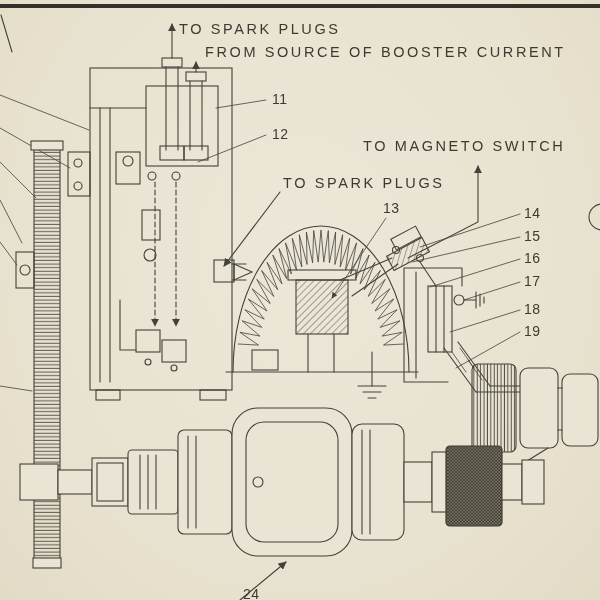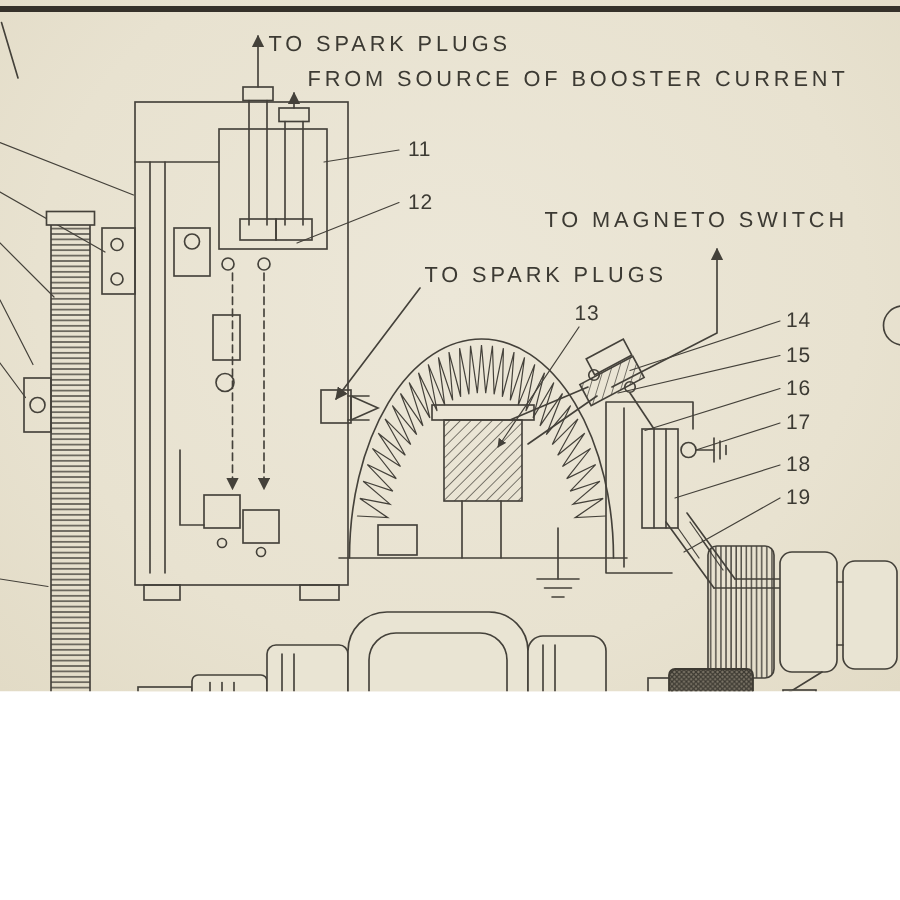--- a/index.html
+++ b/index.html
@@ -1,18 +1,18 @@
 <!DOCTYPE html>
 <html><head>
 <meta charset="utf-8">
 <style>
   html,body{margin:0;padding:0;}
   .page{
     position:relative;
-    width:600px;height:461px;
+    width:600px;height:600px;
     background:radial-gradient(ellipse at 50% 42%, #ece7d8 0%, #e8e2d0 65%, #e2dbc6 100%);
     overflow:hidden;
     font-family:"Liberation Sans", sans-serif;
   }
   svg{display:block}
   .ln{stroke:#44413a;stroke-width:1.1;fill:none;stroke-linecap:round}
   .thin{stroke-width:0.8}
   .dash{stroke-dasharray:5 3}
   .paperfill{fill:#e9e4d3}
   text{font-family:"Liberation Sans", sans-serif;fill:#3c3a33}

